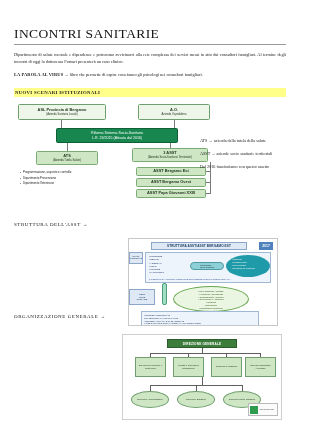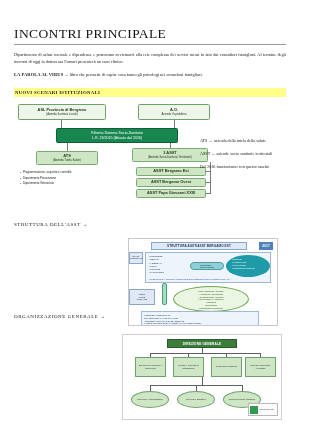--- a/index.html
+++ b/index.html
@@ -223,21 +223,21 @@
   .og-logo .lt {
     font-family: "Liberation Sans", sans-serif; font-size: 1.7px;
     color: #444; line-height: 1.2;
   }
 </style>
 </head>
 <body>
 
 <div class="page">
 
-  <h1 class="doc-title">INCONTRI PRINCIPALE</h1>
+  <h1 class="doc-title">INCONTRI SANITARIE</h1>
   <div class="title-rule"></div>
 
   <p class="intro">Dipartimento di salute mentale e dipendenze e potremmo avvicinarci alla rete complessa dei servizi messi in atto dai consultori famigliari. Al termine degli incontri di oggi la dottoressa Fornari presenterà un caso clinico.</p>
 
   <p class="parola">
     <b>LA PAROLA AL VIRUS</b>
     <span class="arrow">→</span>
     <span>libro che permette di capire cosa fanno gli psicologi nei consultori famigliari.</span>
   </p>
 

